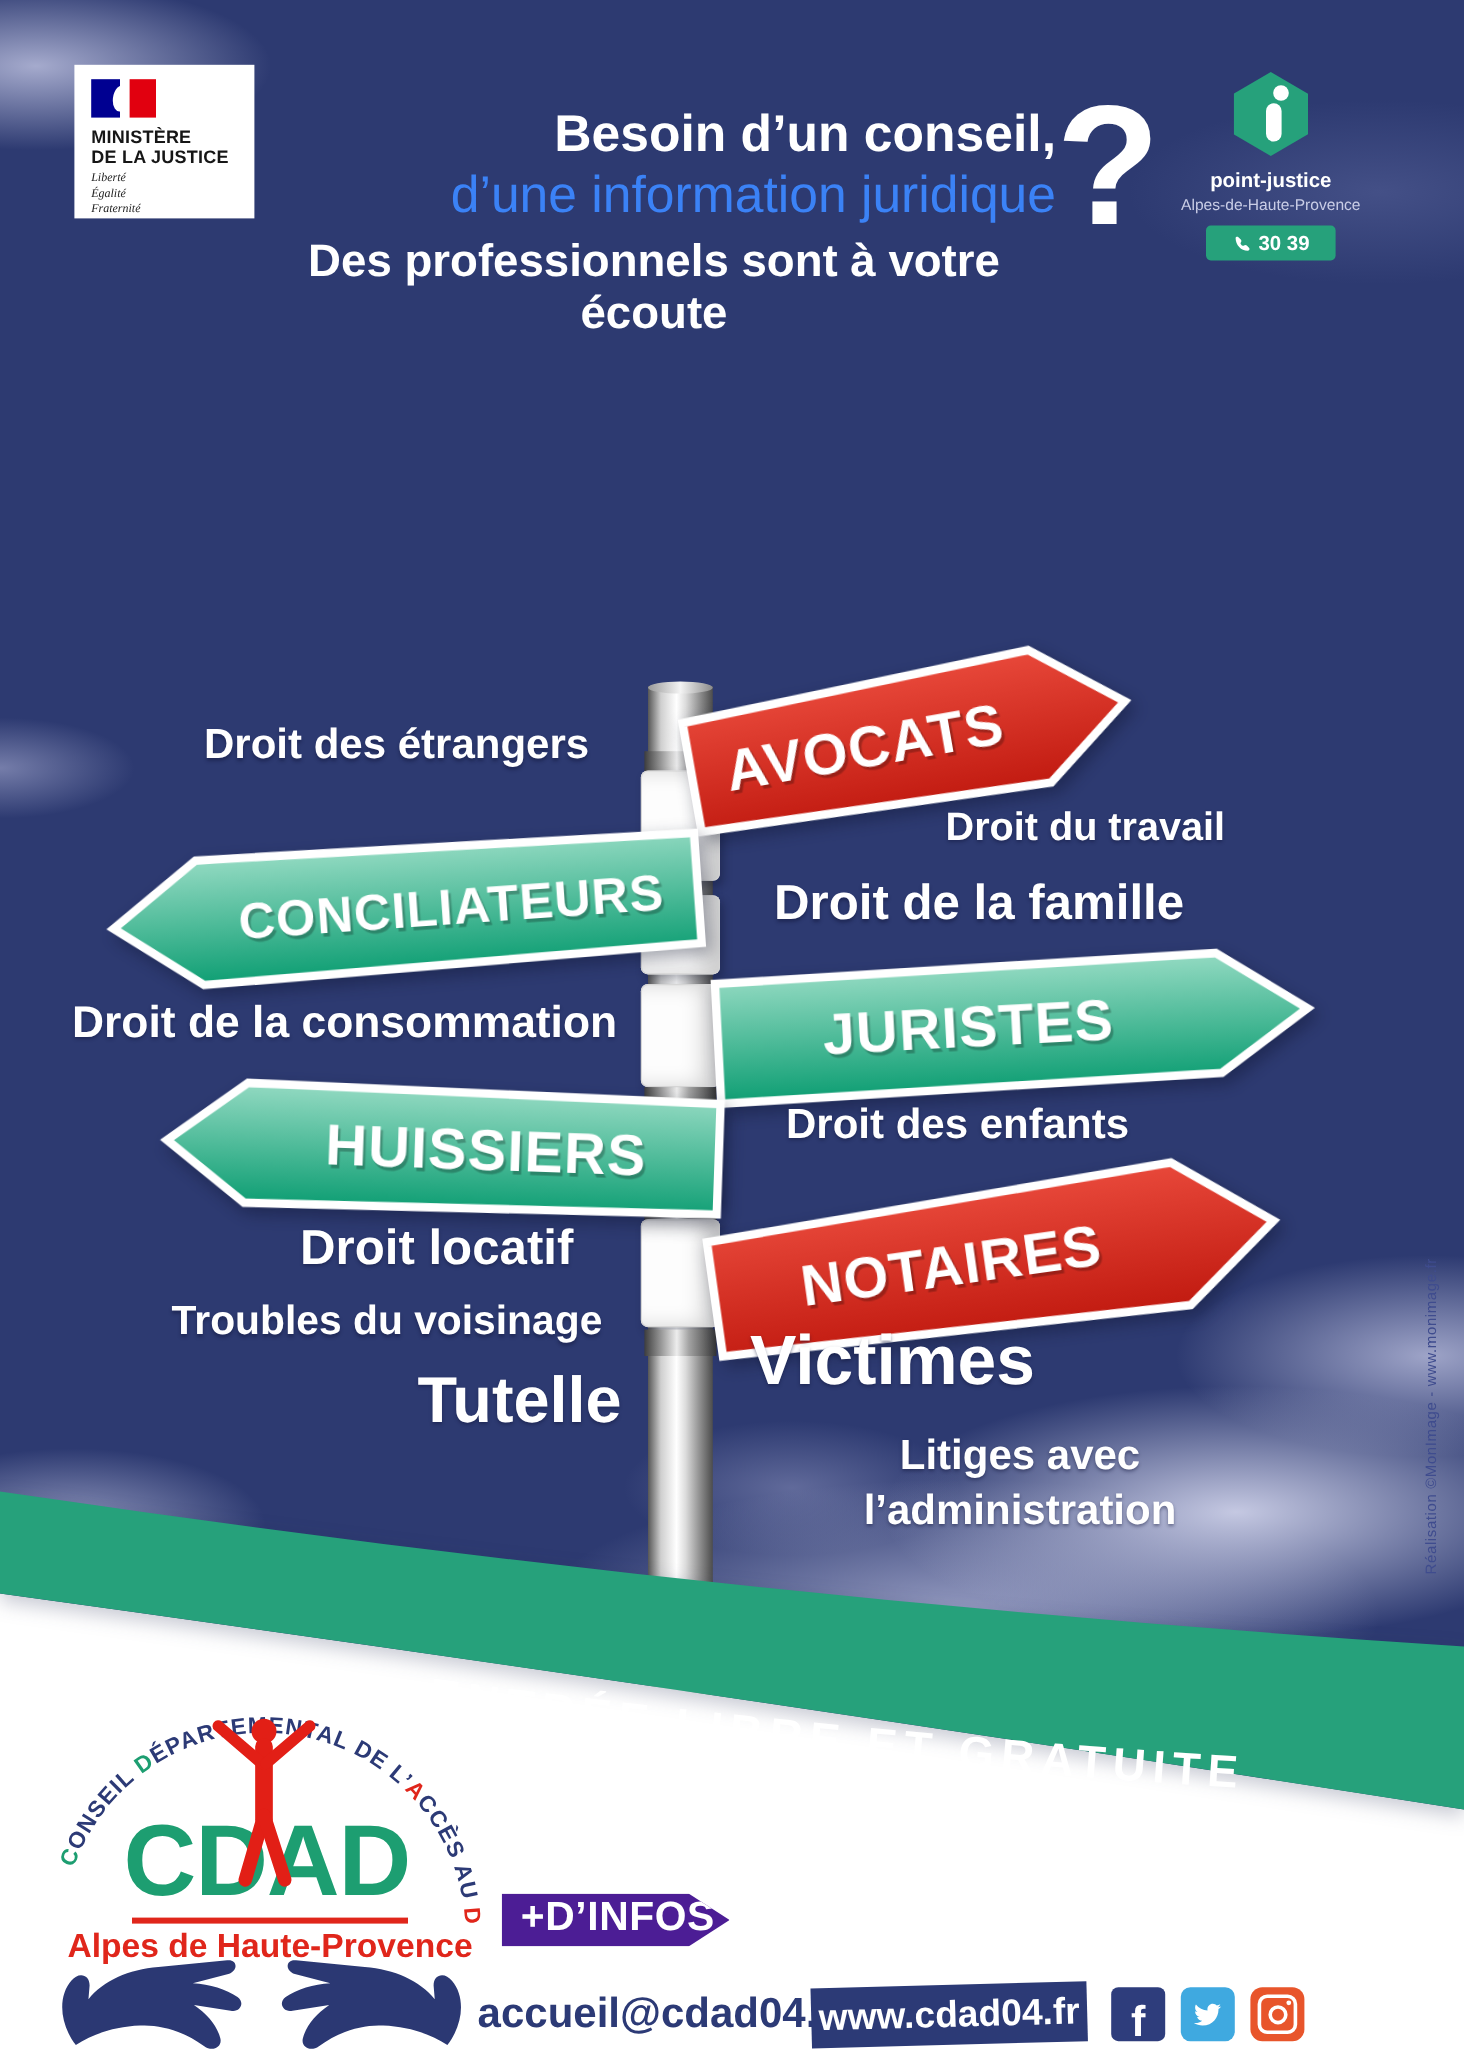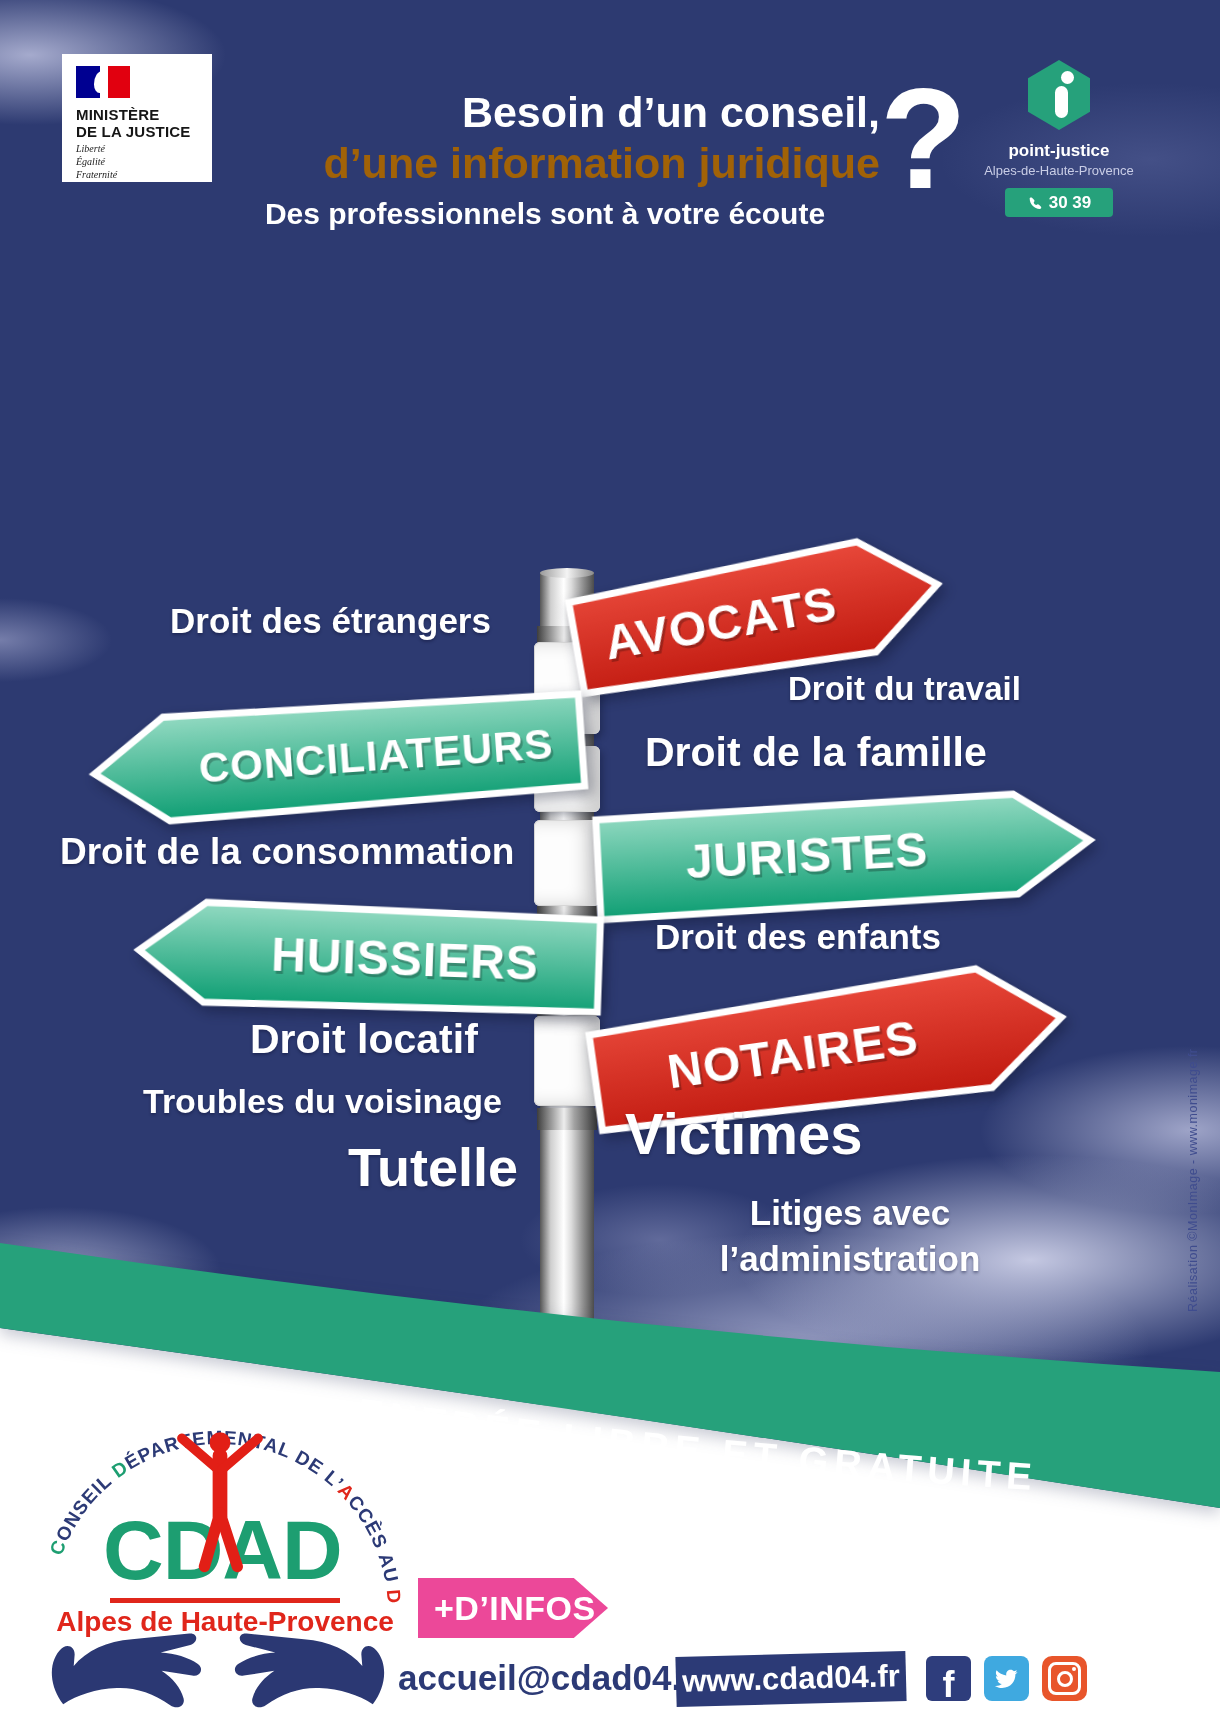--- a/index.html
+++ b/index.html
@@ -42,24 +42,24 @@
   .pj-region{position:absolute;left:944px;top:163px;width:230px;text-align:center;
       font-size:13px;font-weight:400;color:#c9cde6;}
   .pj-badge{position:absolute;left:1005px;top:188px;width:108px;height:29px;background:#26a17b;
       border-radius:4px;display:flex;align-items:center;justify-content:center;gap:6px;
       color:#fff;font-weight:800;font-size:17px;}
 
   
   .hl1{position:absolute;left:300px;top:88px;width:580px;text-align:right;
       font-size:43px;font-weight:800;color:#fff;}
   .hl2{position:absolute;left:220px;top:139px;width:660px;text-align:right;
-      font-size:43px;font-weight:700;color:#a16207;}
+      font-size:43px;font-weight:400;color:#3b82f6;}
   .hlq{position:absolute;left:880px;top:68px;font-size:142px;font-weight:800;color:#fff;line-height:1;}
   .hl3{position:absolute;left:200px;top:197px;width:690px;text-align:center;
-      font-size:30px;font-weight:800;color:#fff;}
+      font-size:38px;font-weight:800;color:#fff;}
 
   
   .banner{position:absolute;left:172px;top:276px;width:780px;height:222px;background:#26a17b;}
   .banner .title{position:absolute;left:12px;top:2px;font-size:124px;font-weight:800;color:#fff;
       letter-spacing:34px;line-height:1;white-space:nowrap;}
   .banner .subtitle{position:absolute;left:10px;top:136px;font-size:56px;font-weight:800;color:#fff;
       letter-spacing:1px;line-height:1;white-space:nowrap;}
   .banner .venue{position:absolute;left:0;top:188px;width:100%;text-align:center;
       font-size:28px;font-weight:700;color:#fff;letter-spacing:.5px;}
   .datebox{position:absolute;left:625px;top:12px;width:152px;height:172px;background:#fff;
@@ -102,22 +102,22 @@
   .arc-svg text{font-family:"Liberation Sans",sans-serif;font-size:19px;font-weight:800;letter-spacing:1px;}
   .arc-n{fill:#2c3a76}.arc-g{fill:#1d9e71}.arc-r{fill:#e0261b}
   .cdad-acronym{position:absolute;left:103px;top:1508px;font-size:84px;font-weight:800;color:#1d9e71;
       letter-spacing:-1px;z-index:6;line-height:1;}
   .cdad-figure{position:absolute;left:168px;top:1428px;z-index:7;}
   .cdad-rule{position:absolute;left:110px;top:1598px;width:230px;height:5px;background:#e0261b;z-index:7;}
   .cdad-region{position:absolute;left:50px;top:1606px;width:350px;text-align:center;
       font-size:28px;font-weight:700;color:#e0261b;z-index:8;}
   .hands{position:absolute;left:46px;top:1612px;z-index:6;}
 
-  .infos-arrow{position:absolute;left:418px;top:1578px;width:190px;height:60px;background:#ec4899;
-      clip-path:polygon(0 0,82% 0,100% 50%,82% 100%,0 100%);display:flex;align-items:center;z-index:6;}
+  .infos-arrow{position:absolute;left:418px;top:1578px;width:190px;height:44px;background:#4c1d95;
+      clip-path:polygon(0 0,82% 0,100% 50%,82% 100%,0 100%);display:flex;z-index:6;}
   .infos-arrow span{color:#fff;font-weight:800;font-size:34px;padding-left:16px;letter-spacing:.5px;}
   .phone-big{position:absolute;left:620px;top:1566px;font-size:60px;font-weight:800;color:#2c3a76;
       letter-spacing:1px;z-index:6;white-space:nowrap;}
   .email{position:absolute;left:398px;top:1658px;font-size:35px;font-weight:800;color:#2c3a76;z-index:6;}
   .website{position:absolute;left:676px;top:1654px;width:230px;height:50px;background:#2c3a76;
       transform:rotate(-1.5deg);display:flex;align-items:center;justify-content:center;z-index:6;}
   .website span{color:#fff;font-size:31px;font-weight:800;}
   .soc{position:absolute;top:1656px;width:45px;height:45px;z-index:6;display:flex;
       align-items:flex-end;justify-content:center;}
   .soc.fb{left:926px;background:#2e3d7c;border-radius:6px;}

